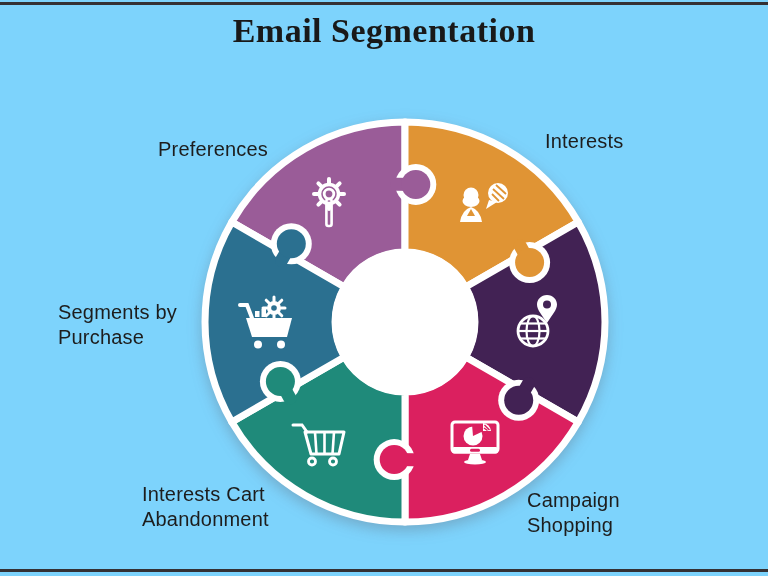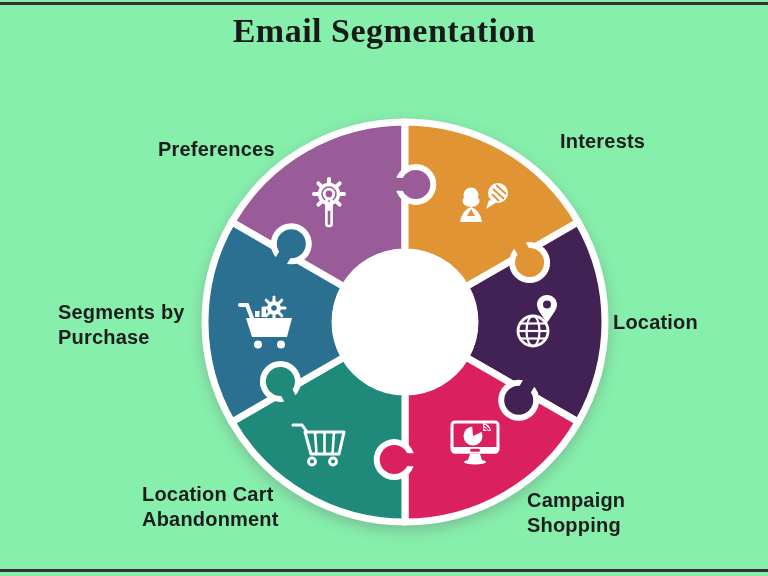--- a/index.html
+++ b/index.html
@@ -1,30 +1,30 @@
 <!DOCTYPE html>
 <html><head>
 <meta charset="utf-8">
 <style>
   html,body{margin:0;padding:0;}
   body{width:768px;height:576px;background:#fbfbfb;overflow:hidden;
        font-family:"Liberation Sans","DejaVu Sans",sans-serif;}
-  .slide{position:relative;width:768px;height:576px;background:#86efac;}
+  .slide{position:relative;width:768px;height:576px;background:#7dd3fc;}
   .rule{position:absolute;left:0;width:768px;background:#343134;}
   .rule.top{top:2px;height:2.5px;}
   .rule.bottom{top:569px;height:3px;}
   .title{position:absolute;left:0;right:0;top:12px;text-align:center;
          font-family:"Liberation Serif","DejaVu Serif",serif;font-weight:700;
          font-size:34px;color:#191919;letter-spacing:.5px;}
   .wheel{position:absolute;left:0;top:0;
          filter:drop-shadow(0 5px 7px rgba(90,80,90,.30));}
-  .lbl{position:absolute;font-weight:700;font-size:20px;line-height:25px;
+  .lbl{position:absolute;font-weight:400;font-size:20px;line-height:25px;
        color:#1d1d1d;letter-spacing:.2px;white-space:normal;}
   .lbl.preferences{left:158px;top:137px;}
-  .lbl.interests{left:560px;top:129px;}
+  .lbl.interests{left:545px;top:129px;}
   .lbl.location{left:613px;top:310px;}
   .lbl.campaign{left:527px;top:488px;width:112px;text-align:left;}
   .lbl.shopping{left:142px;top:482px;width:150px;text-align:left;}
   .lbl.segmentsby{left:58px;top:300px;width:132px;text-align:left;}
 </style>
 </head>
 <body>
 
 <div class="slide">
   <div class="rule top"></div>
@@ -158,17 +158,16 @@
       <rect x="-8.5" y="-16" width="4.5" height="8" fill="#ffffff"></rect>
       <path d="M -30 -20 L -23 -20 L -18 -7" fill="none" stroke="#ffffff" stroke-width="4" stroke-linecap="round"></path>
       <path d="M -24 -7 L 22 -7 L 17 12 L -18 12 Z" fill="#ffffff"></path>
       <circle cx="-12" cy="19.5" r="4" fill="#ffffff"></circle>
       <circle cx="11" cy="19.5" r="4" fill="#ffffff"></circle>
     </g>
   </svg>
 
   <div class="lbl preferences">Preferences</div>
   <div class="lbl interests">Interests</div>
-  <div class="lbl location">Location</div>
   <div class="lbl campaign">Campaign Shopping</div>
-  <div class="lbl shopping">Location Cart Abandonment</div>
+  <div class="lbl shopping">Interests Cart Abandonment</div>
   <div class="lbl segmentsby">Segments by Purchase</div>
 </div>
 
 </body></html>

